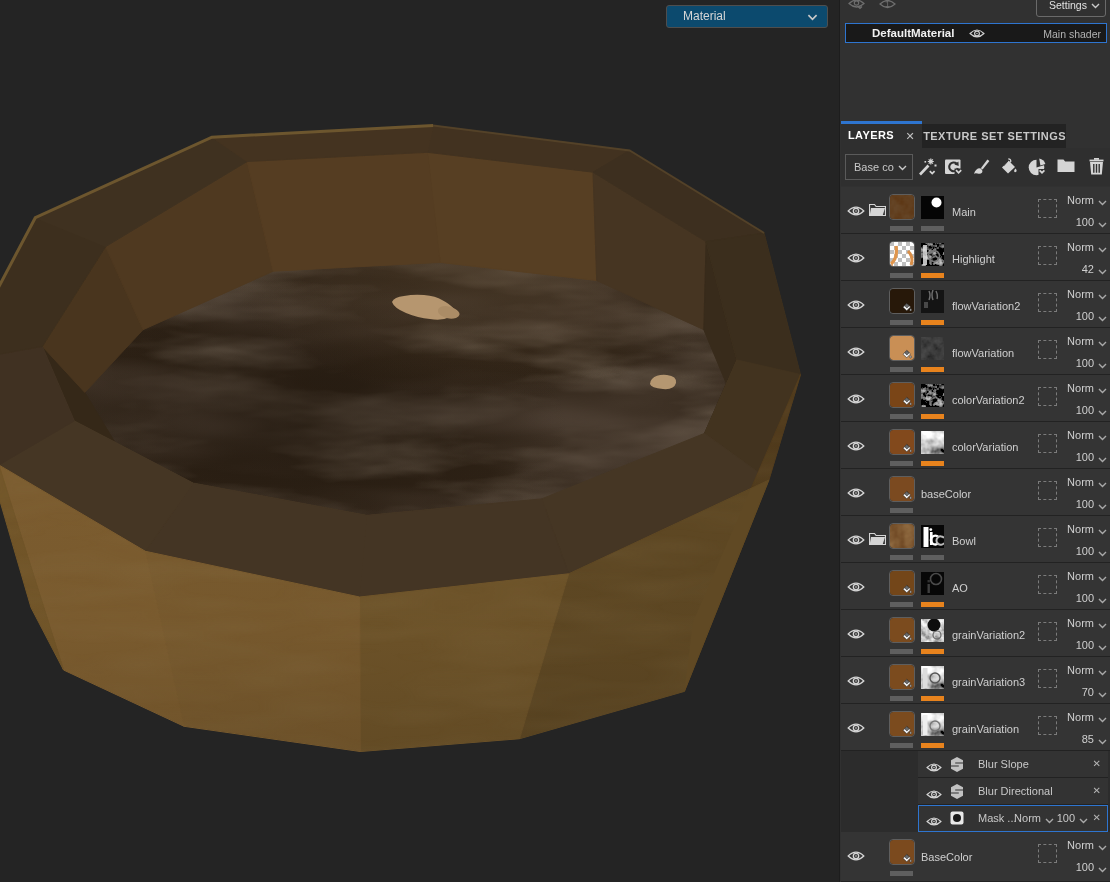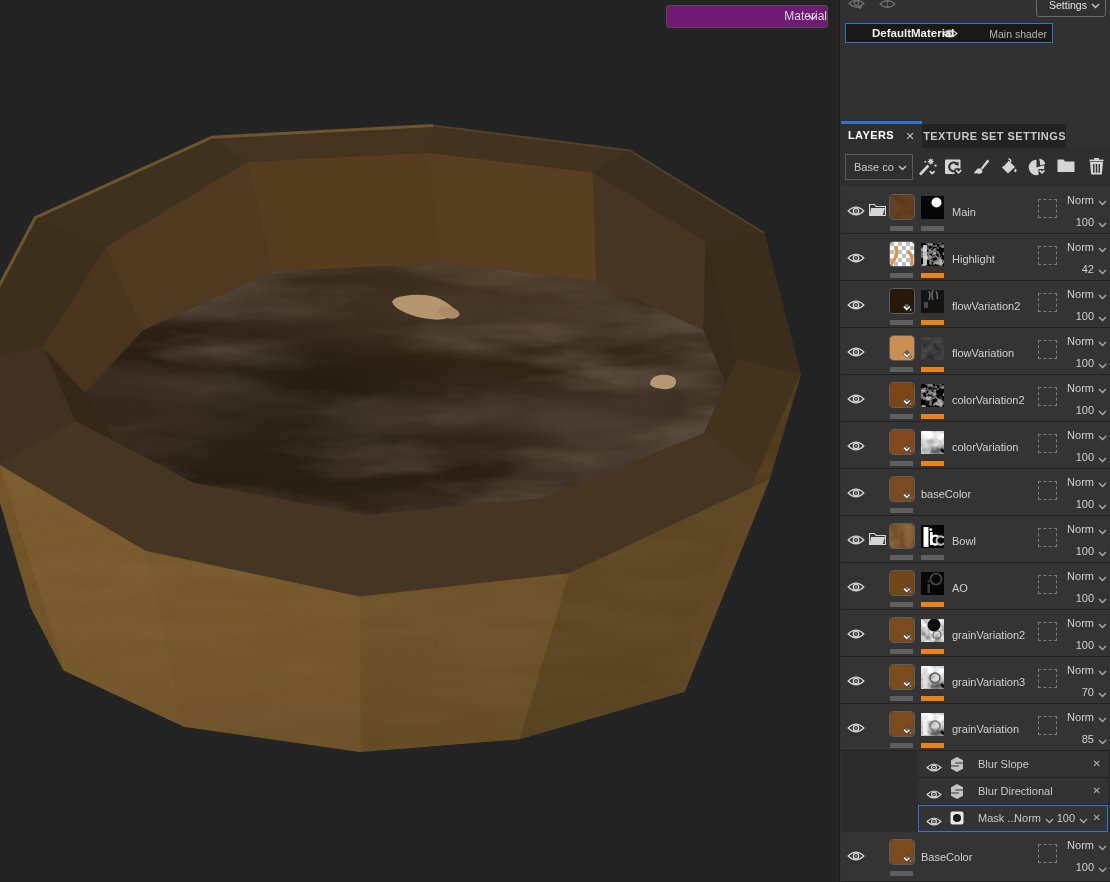--- a/index.html
+++ b/index.html
@@ -1,26 +1,26 @@
 <!DOCTYPE html>
 <html><head><meta charset="utf-8"><style>
 * { margin:0; padding:0; box-sizing:border-box; }
 body { width:1110px; height:882px; overflow:hidden; background:#2b2b2b;
   font-family:"Liberation Sans", sans-serif; position:relative; }
 #vp { position:absolute; left:0; top:0; width:840px; height:882px; background:#242424; }
 #mat { position:absolute; left:666px; top:5px; width:162px; height:23px; border:1px solid #4e4e4e;
-  border-radius:3px; background:#701a75; color:#d6d6d6; font-size:12px; line-height:21px;
-  padding-left:16px;text-align:right; }
+  border-radius:3px; background:#0c4a6e; color:#d6d6d6; font-size:12px; line-height:21px;
+  padding-left:16px; }
 #mat svg { position:absolute; right:9px; top:8px; }
 #panel { position:absolute; left:839px; top:0; width:271px; height:882px; background:#313131;
   border-left:1px solid #1d1d1d; }
 #settings { position:absolute; right:4px; top:-7px; width:70px; height:24px; border:1px solid #6a6a6a;
   border-radius:3px; color:#e2e2e2; font-size:10.5px; line-height:22px; padding-left:12px; }
 #settings svg { position:absolute; right:5px; top:9px; }
-#defmat { position:absolute; left:5px; top:23px; width:208px; height:20px; background:#191919;
+#defmat { position:absolute; left:5px; top:23px; width:262px; height:20px; background:#191919;
   border:1px solid #2e75d0; color:#f0f0f0; }
 #defmat b { position:absolute; left:26px; top:3px; font-size:11.5px; }
 #defmat span { position:absolute; right:5px; top:4px; font-size:10.5px; color:#b2b2b2; font-weight:400;text-align:center; }
 #tabs { position:absolute; left:1px; top:121px; width:270px; height:27px; }
 #tab1 { position:absolute; left:0; top:0; width:81px; height:27px; background:#2f2f2f;
   border-top:3px solid #2e75d0; color:#fff; font-weight:bold; font-size:11px; line-height:23px;
   padding-left:7px; letter-spacing:0.4px; }
 #tab1 .x { position:absolute; right:7px; top:1px; color:#c2c2c2; font-weight:400; font-size:11px; }
 #tab2 { position:absolute; left:81px; top:3px; width:144px; height:24px; background:#232323;
   color:#c8c8c8; font-weight:bold; font-size:11px; line-height:24px; text-align:right; letter-spacing:0.45px; }

